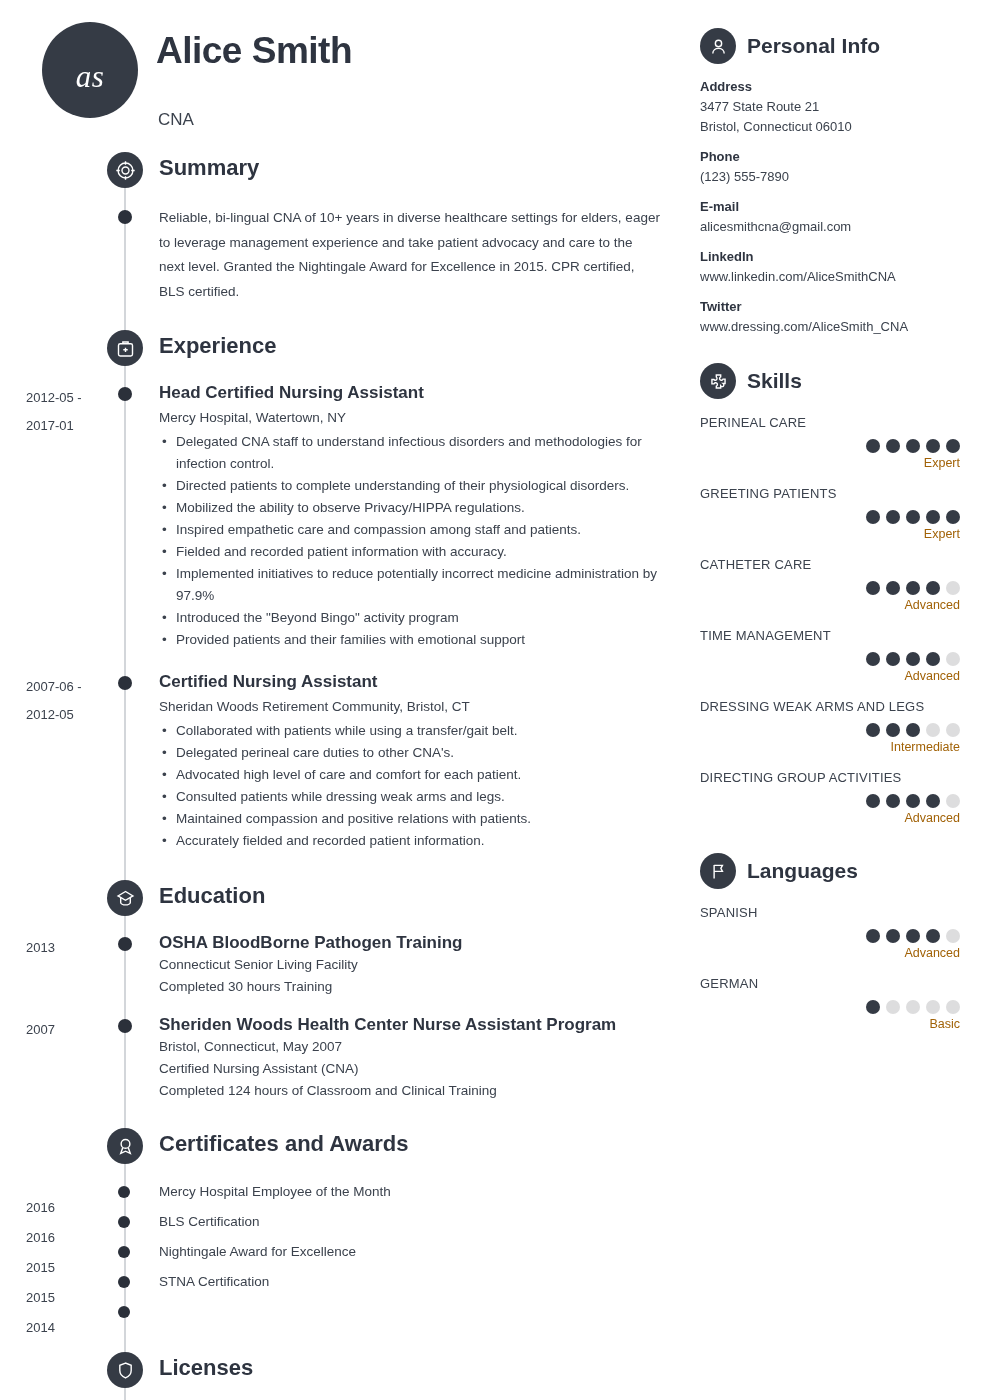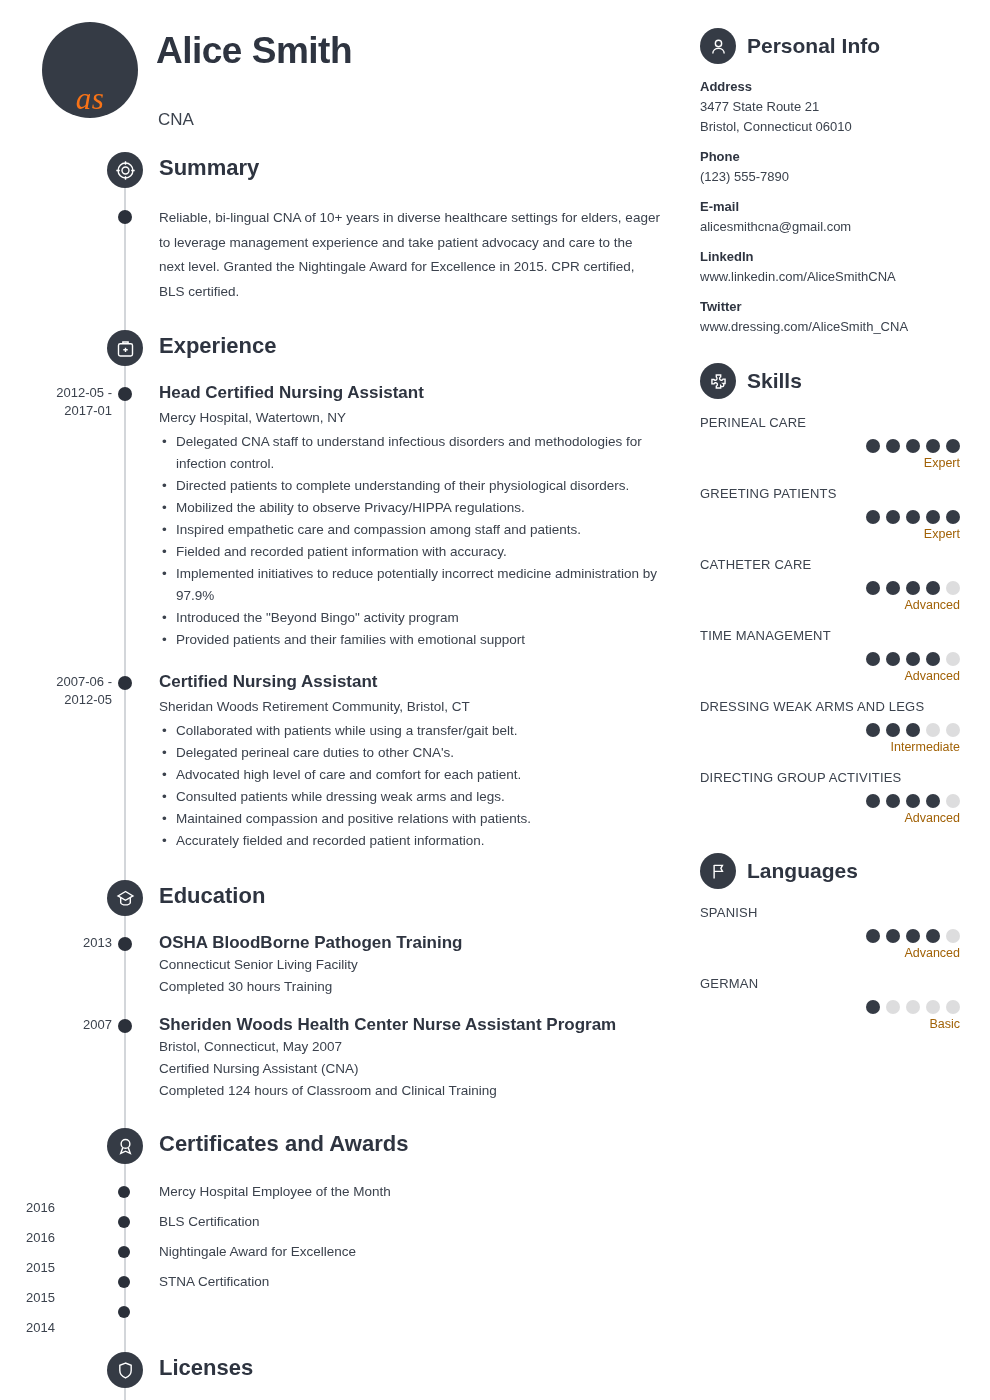--- a/index.html
+++ b/index.html
@@ -17,22 +17,22 @@
 
   .header-row { position: relative; height: 120px; margin-top: 22px; }
   .avatar {
     position: absolute; left: 42px; top: 0;
     width: 96px; height: 96px; border-radius: 50%;
     background: #353b45;
     display: flex; align-items: flex-end; justify-content: center;
   }
   .avatar-initials {
     font-family: "Liberation Serif", serif;
-    font-style: italic; font-size: 31px; color: #f97316;
-    line-height: 1; padding-bottom: 4px; letter-spacing: .5px; margin-top: 15px;
+    font-style: italic; font-size: 31px; color: #ffffff;
+    line-height: 1; padding-bottom: 26px; letter-spacing: .5px; margin-top: 15px;
   }
   .name {
     position: absolute; left: 156px; top: 8px;
     font-size: 37px; font-weight: bold; color: #2e3440; letter-spacing: -.5px;
   }
   .job-title {
     position: absolute; left: 158px; top: 88px;
     font-size: 17px; color: #3b424d; font-weight: normal;
   }
 
@@ -56,21 +56,21 @@
     font-size: 22px; font-weight: bold; color: #2e3440;
   }
 
   .entry { position: relative; padding-left: 159px; padding-bottom: 4px; }
   .entry .dot {
     position: absolute; left: 118px; top: 5px;
     width: 14px; height: 14px; border-radius: 50%; background: #2b303a;
   }
   .entry .dates {
     position: absolute; left: 26px; top: 2px; width: 86px;
-    font-size: 13px; color: #3b424d; line-height: 18px; text-align: right;
+    font-size: 13px; color: #3b424d; line-height: 28px;
   }
   .entry-title { font-size: 17px; font-weight: bold; color: #2e3440; line-height: 22px; }
   .entry-sub { font-size: 13.5px; color: #3b424d; line-height: 22px; margin-top: 3px; }
   .entry-body { font-size: 13.5px; color: #3b424d; line-height: 22px; }
   ul.bullets { list-style: none; margin-top: 2px; }
   ul.bullets li {
     position: relative; padding-left: 17px;
     font-size: 13.5px; color: #3b424d; line-height: 22px;
   }
   ul.bullets li::before {

